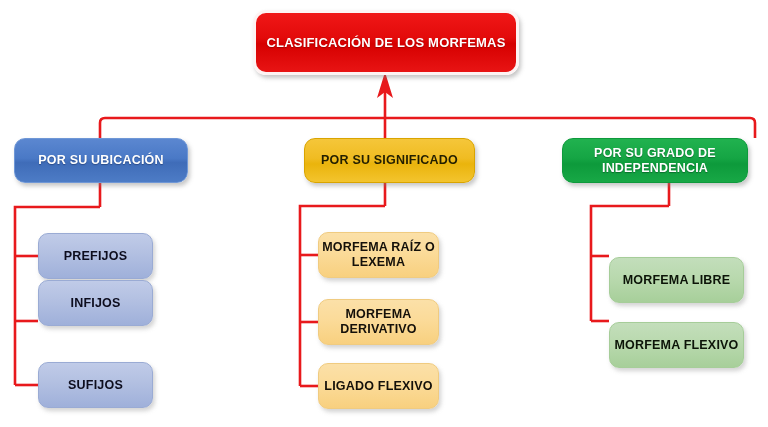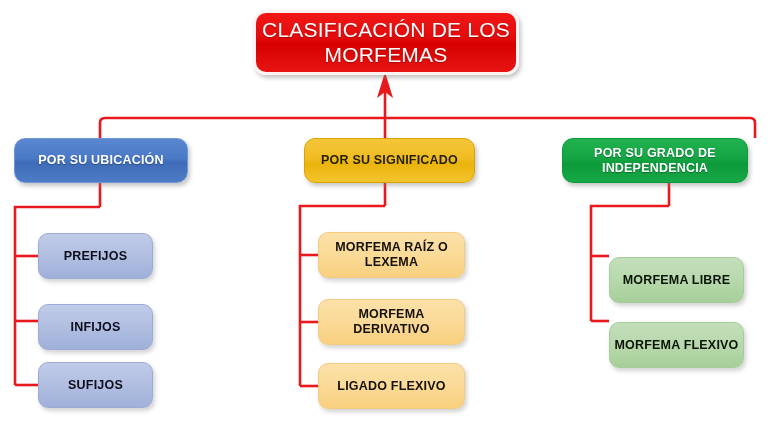--- a/index.html
+++ b/index.html
@@ -38,22 +38,22 @@
   }
   .node span { display: block; width: 100%; }
 
   
   .node.title {
     left: 253px; top: 10px; width: 266px; height: 65px;
     border-radius: 13px;
     background: linear-gradient(180deg,#f01717 0%, #e30b0b 42%, #d60000 52%, #e81414 100%);
     border: 3px solid #fdf3f3;
     color: #ffffff;
-    font-size: 21px;
-    font-weight: normal;
+    font-size: 13px;
+    font-weight: bold;
     text-shadow: 0 1px 1px rgba(120,0,0,0.55);
     box-shadow: 2px 3px 4px rgba(120,120,120,0.42);
   }
 
   
   .node.cat {
     height: 45px;
     font-size: 12.5px;
     font-weight: bold;
     border-radius: 11px;
@@ -92,21 +92,21 @@
     border-radius: 10px;
   }
   .node.leaf-blue {
     left: 38px; width: 115px;
     background: linear-gradient(180deg,#c0cbe8 0%, #b4c1e2 40%, #9fb0da 100%);
     border: 1px solid #9aabd4;
     color: #0d0d1e;
     box-shadow: 2px 3px 4px rgba(140,140,140,0.38);
   }
   .node.leaf-yellow {
-    left: 318px; width: 147px;
+    left: 318px; width: 121px;
     background: linear-gradient(180deg,#fbe0a8 0%, #fbdb99 45%, #f8d07f 100%);
     border: 1px solid #f0cb80;
     color: #14100a;
     box-shadow: 2px 3px 4px rgba(140,140,140,0.38);
   }
   .node.leaf-green {
     left: 609px; width: 135px;
     background: linear-gradient(180deg,#c3debb 0%, #b9d9ae 45%, #a7cf9a 100%);
     border: 1px solid #a6cd99;
     color: #0c1408;
@@ -153,21 +153,21 @@
   <div class="node title">
     <span>CLASIFICACIÓN DE LOS MORFEMAS</span>
   </div>
 
   <div class="node cat cat-blue">
     <span>POR SU UBICACIÓN</span>
   </div>
   <div class="node leaf leaf-blue" style="top:233px">
     <span>PREFIJOS</span>
   </div>
-  <div class="node leaf leaf-blue" style="top:304px">
+  <div class="node leaf leaf-blue" style="top:280px">
     <span>INFIJOS</span>
   </div>
   <div class="node leaf leaf-blue" style="top:362px">
     <span>SUFIJOS</span>
   </div>
 
   <div class="node cat cat-yellow">
     <span>POR SU SIGNIFICADO</span>
   </div>
   <div class="node leaf leaf-yellow" style="top:232px">

